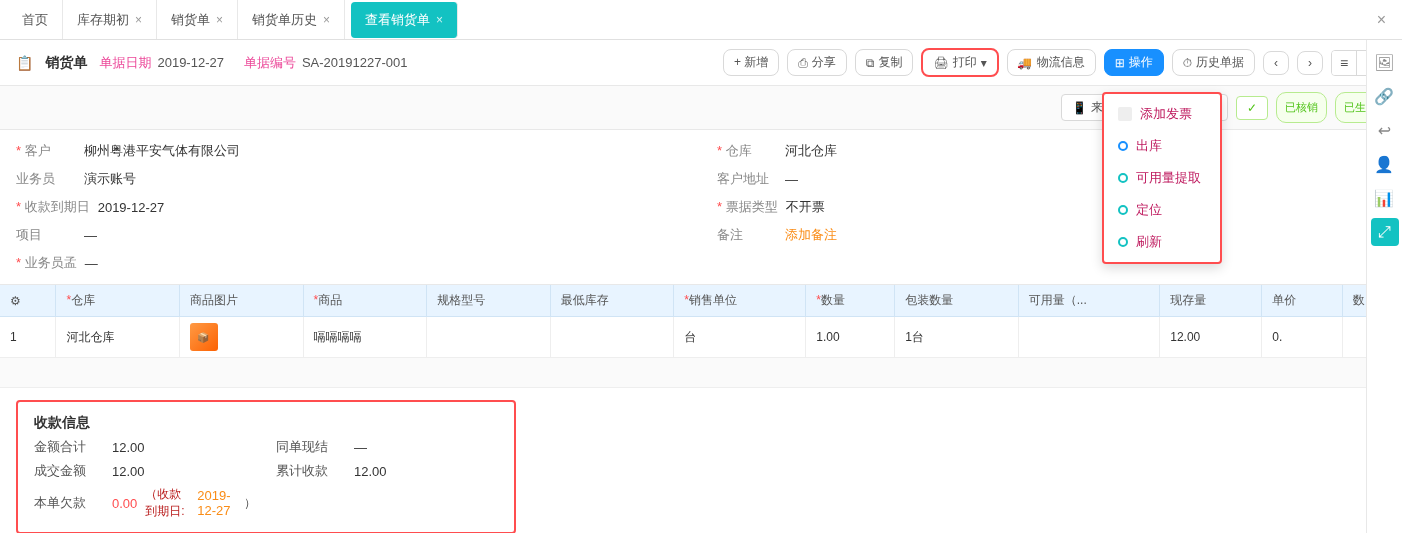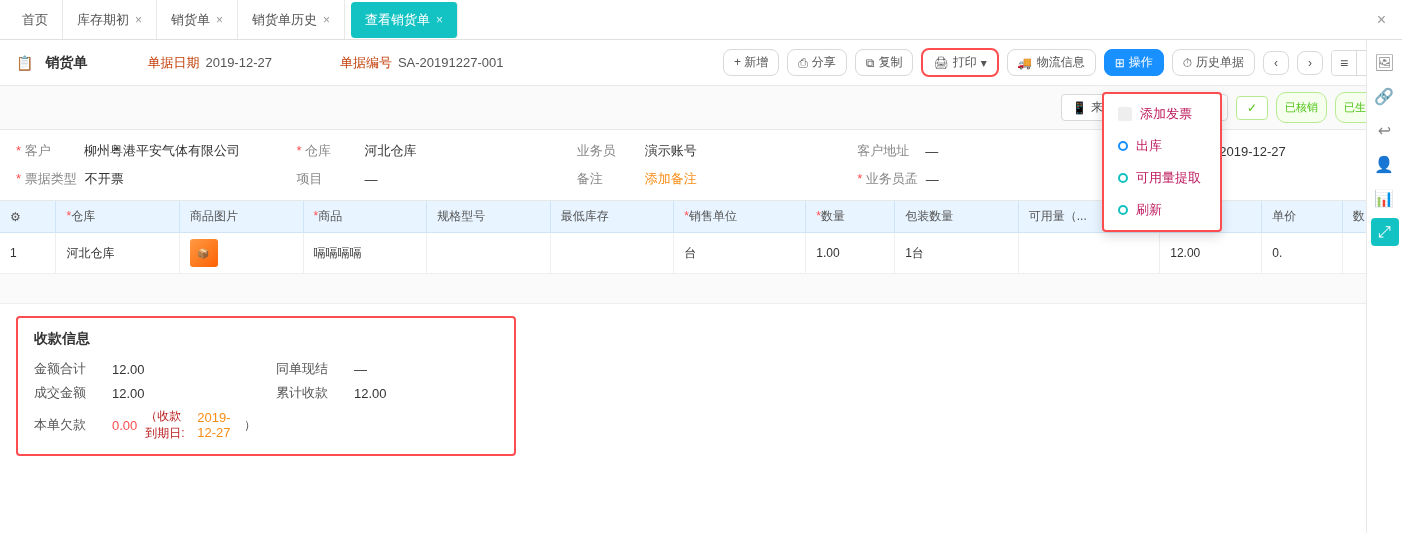--- a/index.html
+++ b/index.html
@@ -16,54 +16,54 @@
     
     .main-content { background: #fff; margin: 0; padding: 0; height: calc(100vh - 40px); overflow: hidden; }
 
     
     .doc-header { display: flex; align-items: center; padding: 8px 16px; border-bottom: 1px solid #e8e8e8; background: #fff; }
     .doc-title-area { display: flex; align-items: center; gap: 12px; }
     .doc-icon { color: #1890ff; font-size: 14px; }
     .doc-type { font-weight: bold; font-size: 14px; color: #333; }
     .doc-meta { display: flex; gap: 20px; font-size: 13px; color: #555; }
     .doc-meta span { display: flex; align-items: center; gap: 6px; }
-    .doc-meta label { color: #c2410c; margin-left: 48px; }
+    .doc-meta label { color: #ec4899; }
     .toolbar { margin-left: auto; display: flex; align-items: center; gap: 8px; }
     .toolbar-btn { display: flex; align-items: center; gap: 4px; padding: 4px 10px; border: 1px solid #d9d9d9; border-radius: 8px; background: #fff; cursor: pointer; font-size: 12px; color: #555; }
     .toolbar-btn.active-red { border: 2px solid #ff4d4f; }
     .view-btns { display: flex; border: 1px solid #d9d9d9; border-radius: 4px; overflow: hidden; }
     .view-btn { padding: 4px 8px; background: #fff; cursor: pointer; border: none; font-size: 14px; color: #555; }
     .view-btn:first-child { border-right: 1px solid #d9d9d9; }
 
     
     .action-row { display: flex; align-items: center; padding: 6px 16px; background: #fafafa; border-bottom: 1px solid #e8e8e8; gap: 8px; }
     .action-btn { display: flex; align-items: center; gap: 4px; padding: 4px 10px; border: 1px solid #d9d9d9; border-radius: 4px; background: #fff; cursor: pointer; font-size: 12px; color: #555; }
     .action-btn.gray-dot::before { content: ""; width: 8px; height: 8px; border-radius: 50%; background: #bbb; display: inline-block; }
     .status-badge-green { background: #f6ffed; border: 1px solid #b7eb8f; color: #52c41a; padding: 7px 8px; border-radius: 10px; font-size: 11px; }
 
     
-    .form-section { padding: 12px 16px; display: grid; grid-template-columns: 1fr 1fr 1fr 1fr 1fr; gap: 10px 32px; }
+    .form-section { padding: 12px 16px; display: grid; grid-template-columns: 1fr 1fr; gap: 10px 32px; }
     .form-row { display: flex; align-items: center; gap: 8px; }
     .form-label { color: #888; font-size: 13px; white-space: nowrap; min-width: 60px; }
     .form-label.required::before { content: "* "; color: #ff4d4f; }
     .form-value { color: #333; font-size: 13px; }
     .form-add-link { color: #fa8c16; cursor: pointer; font-size: 13px; }
 
     
     .table-wrap { overflow-x: auto; border-top: 1px solid #e8e8e8; margin: 0 0; }
     table { width: 100%; border-collapse: collapse; font-size: 12px; }
     thead tr { background: #e8f4ff; }
     thead th { padding: 7px 10px; text-align: left; border-right: 1px solid #d0e4f5; border-bottom: 1px solid #d0e4f5; color: #555; font-weight: normal; white-space: nowrap; }
     tbody tr { background: #fff; }
     tbody td { padding: 6px 10px; border-right: 1px solid #eee; border-bottom: 1px solid #eee; white-space: nowrap; }
     .subtotal-row td { background: #fafafa; color: #888; font-size: 12px; text-align: right; }
 
     
     .payment-box { border: 2px solid #ff4d4f; border-radius: 4px; margin: 12px 16px; padding: 12px 16px; max-width: 500px; }
-    .payment-title { font-weight: bold; font-size: 14px; margin-bottom: 12px; }
+    .payment-title { font-weight: bold; font-size: 14px; margin-bottom: 6px; }
     .payment-grid { display: grid; grid-template-columns: 1fr 1fr; gap: 6px 20px; }
     .payment-row { display: flex; align-items: center; gap: 8px; font-size: 13px; }
     .payment-label { color: #555; min-width: 70px; }
     .payment-value { color: #333; }
     .payment-value.red { color: #ff4d4f; }
     .payment-value.orange { color: #fa8c16; }
 
     
     .right-sidebar { position: fixed; right: 0; top: 40px; width: 36px; background: #fff; border-left: 1px solid #e8e8e8; display: flex; flex-direction: column; align-items: center; padding: 8px 0; gap: 6px; height: calc(100% - 40px); }
     .sidebar-icon { width: 28px; height: 28px; display: flex; align-items: center; justify-content: center; cursor: pointer; color: #888; font-size: 16px; border-radius: 4px; }
@@ -295,20 +295,24 @@
   <div class="dropdown-item">
     <span class="dot-blue"></span>
     <span>出库</span>
   </div>
   <div class="dropdown-item">
     <span class="dot-circle"></span>
     <span>可用量提取</span>
   </div>
   <div class="dropdown-item">
     <span class="dot-circle"></span>
+    <span>定位</span>
+  </div>
+  <div class="dropdown-item">
+    <span class="dot-circle"></span>
     <span>刷新</span>
   </div>
 </div>
 
 <div class="right-sidebar">
   <div class="sidebar-icon">🖼</div>
   <div class="sidebar-icon">🔗</div>
   <div class="sidebar-icon">↩</div>
   <div class="sidebar-icon">👤</div>
   <div class="sidebar-icon">📊</div>

